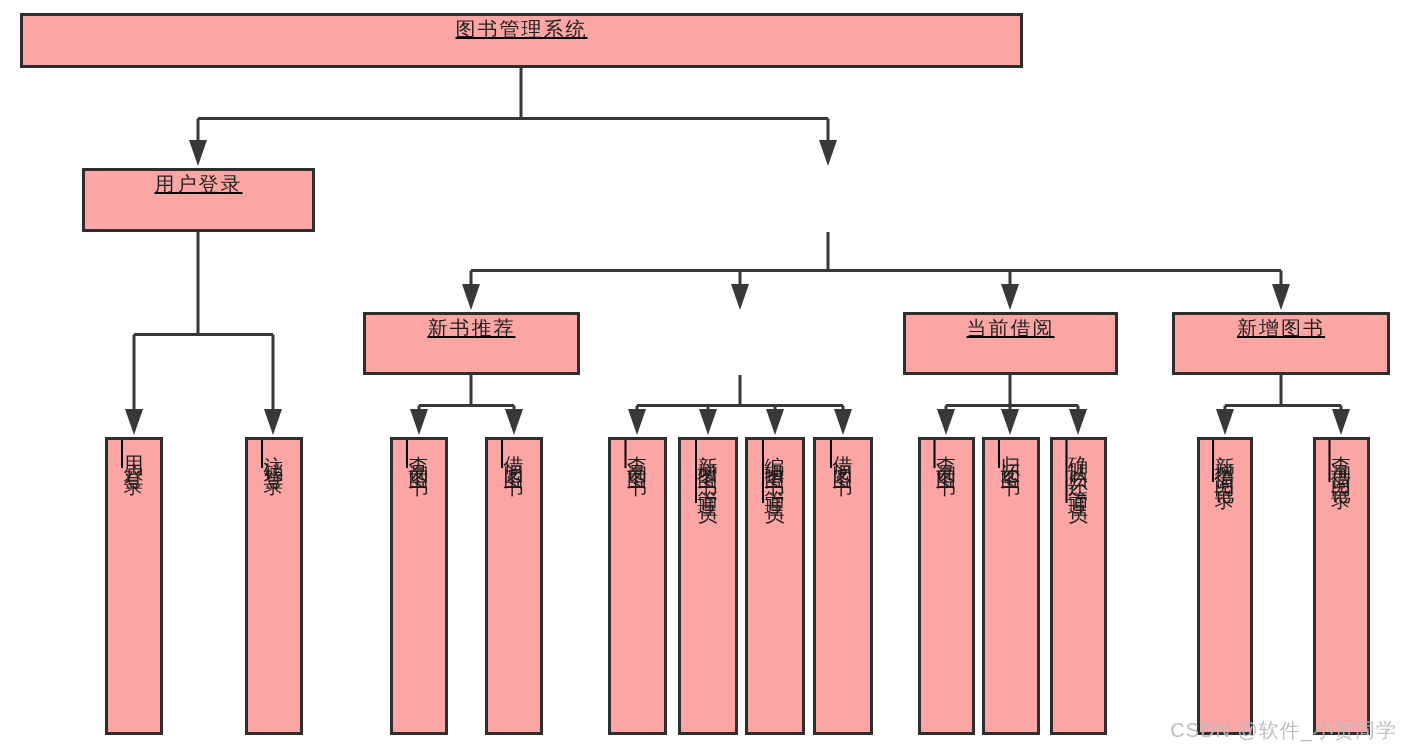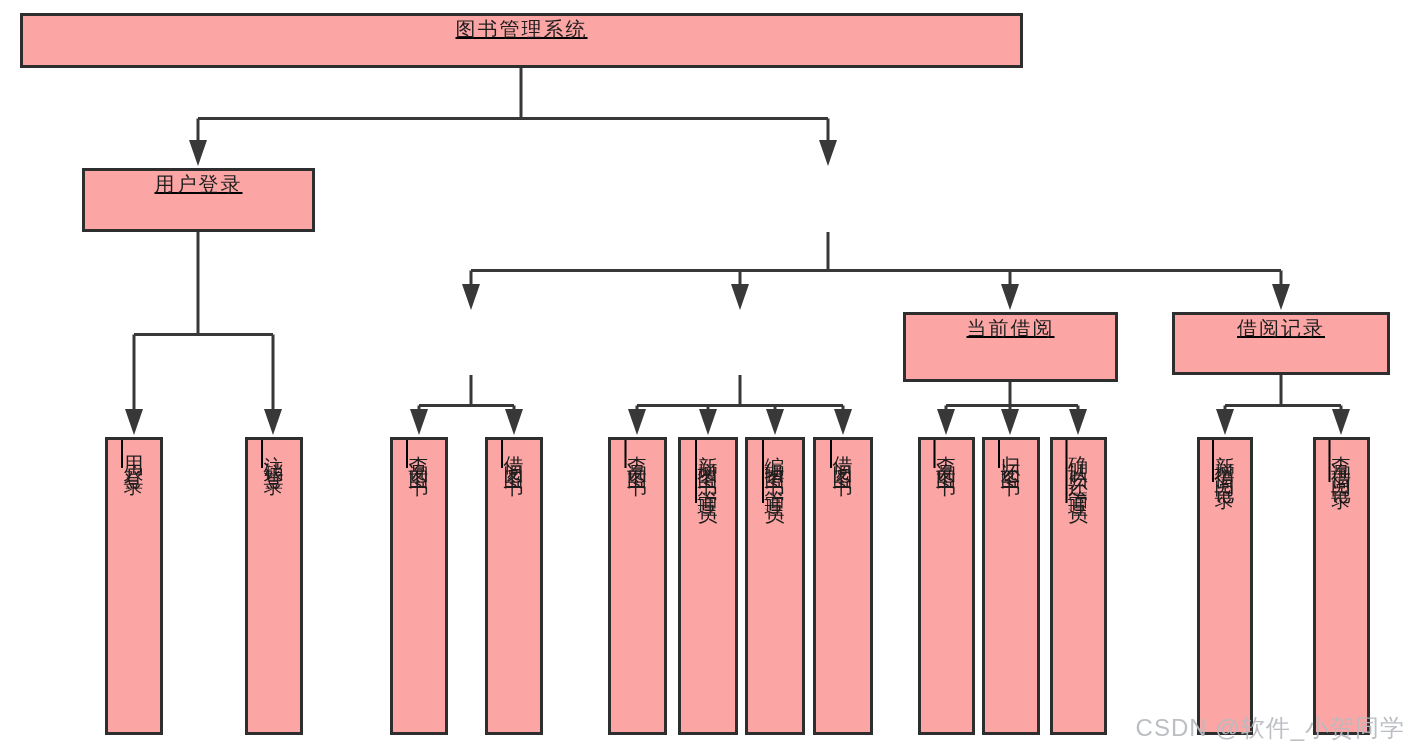--- a/index.html
+++ b/index.html
@@ -14,22 +14,22 @@
     z-index:1;
     text-decoration:underline;
   }
   .node span { color:#1d1d1d; }
   .node.h span { font-size:20px; letter-spacing:2px; white-space:nowrap; }
   .node.v span {
     writing-mode:vertical-rl; font-size:20px; letter-spacing:7px;
     line-height:1; white-space:nowrap;
   }
   #watermark {
-    position:absolute; right:0; bottom:3px; z-index:2;
-    font-size:24px; letter-spacing:1px; color:rgba(183,186,192,0.95);
+    position:absolute; right:8px; bottom:3px; z-index:2;
+    font-size:20px; letter-spacing:1px; color:rgba(183,186,192,0.95);
     white-space:nowrap;
   }
 </style>
 </head>
 <body>
 
 <div id="canvas">
   <svg id="edge-layer" width="1405" height="747">
       <line x1="521" y1="68" x2="521" y2="120" stroke="#383838" stroke-width="3"></line>
       <line x1="198" y1="118.5" x2="828" y2="118.5" stroke="#383838" stroke-width="3"></line>
@@ -85,25 +85,28 @@
       <polygon points="1332,409 1350,409 1341,435" fill="#383838"></polygon>
     </svg>
 
   <div id="watermark">CSDN @软件_小贺同学</div>
 <div class="node h" style="left: 20px; top: 13px; width: 1003px; height: 55px;">
       <span>图书管理系统</span>
     </div>
     <div class="node h" style="left: 82px; top: 168px; width: 233px; height: 64px;">
       <span>用户登录</span>
     </div>
-    <div class="node h" style="left: 903px; top: 312px; width: 215px; height: 70px;">
+    <div class="node h" style="left: 363px; top: 312px; width: 217px; height: 63px;">
+      <span>新书推荐</span>
+    </div>
+    <div class="node h" style="left: 903px; top: 312px; width: 215px; height: 63px;">
       <span>当前借阅</span>
     </div>
     <div class="node h" style="left: 1172px; top: 312px; width: 218px; height: 63px;">
-      <span>借阅记录</span>
+      <span>新增图书</span>
     </div>
     <div class="node v" style="left: 105px; top: 437px; width: 58px; height: 298px;">
       <span>用户登录</span>
     </div>
     <div class="node v" style="left: 245px; top: 437px; width: 58px; height: 298px;">
       <span>注销登录</span>
     </div>
     <div class="node v" style="left: 390px; top: 437px; width: 58px; height: 298px;">
       <span>查询图书</span>
     </div>

